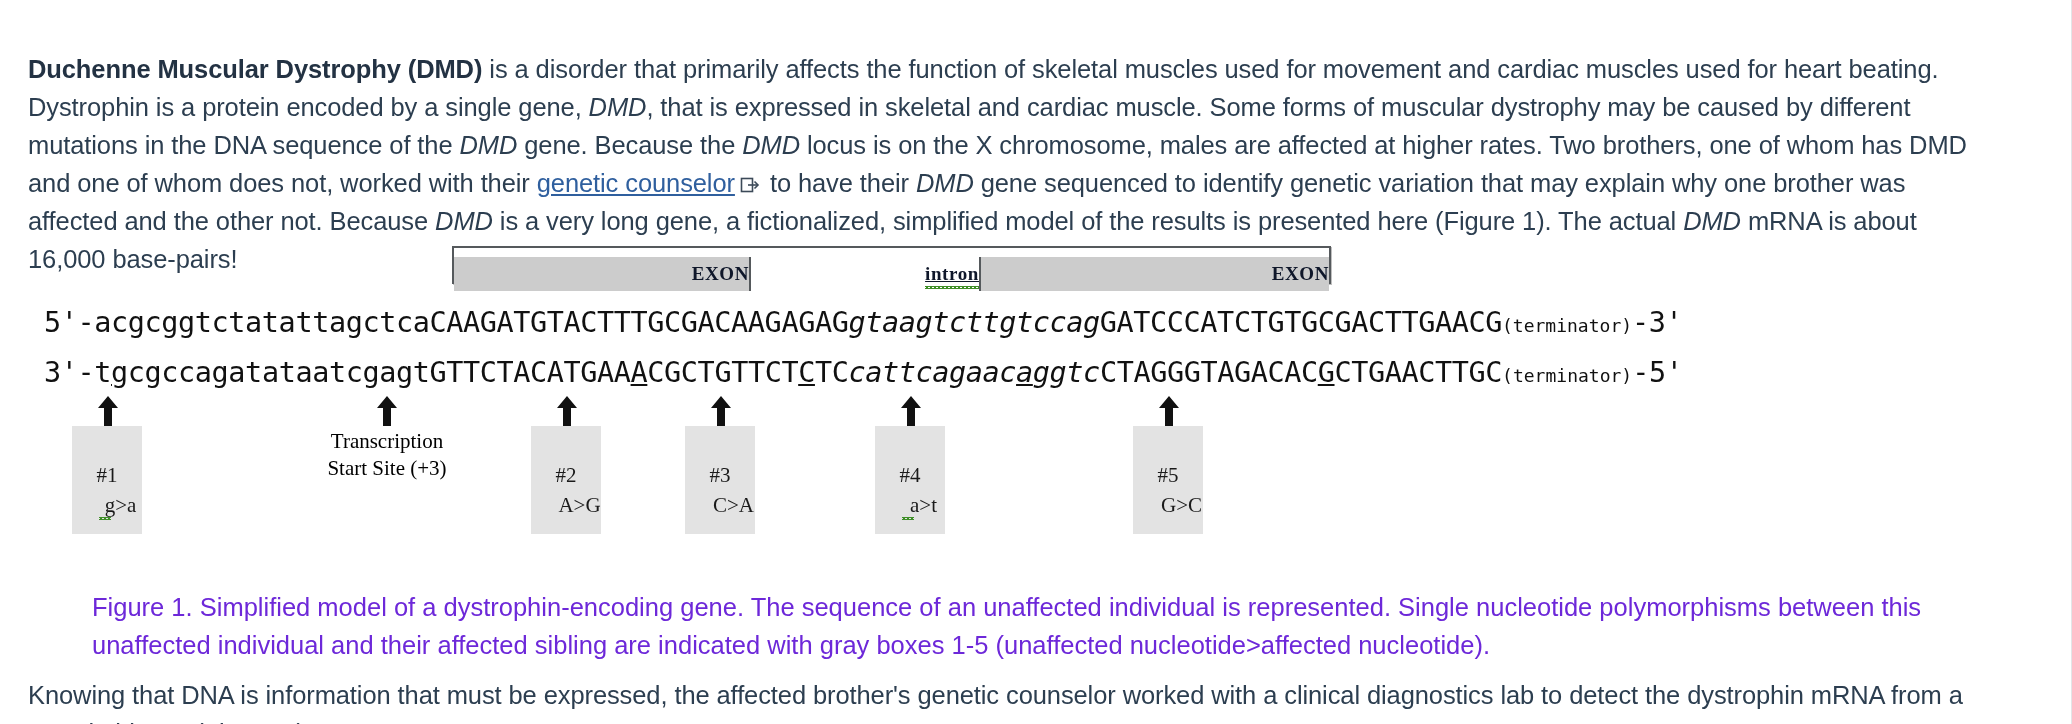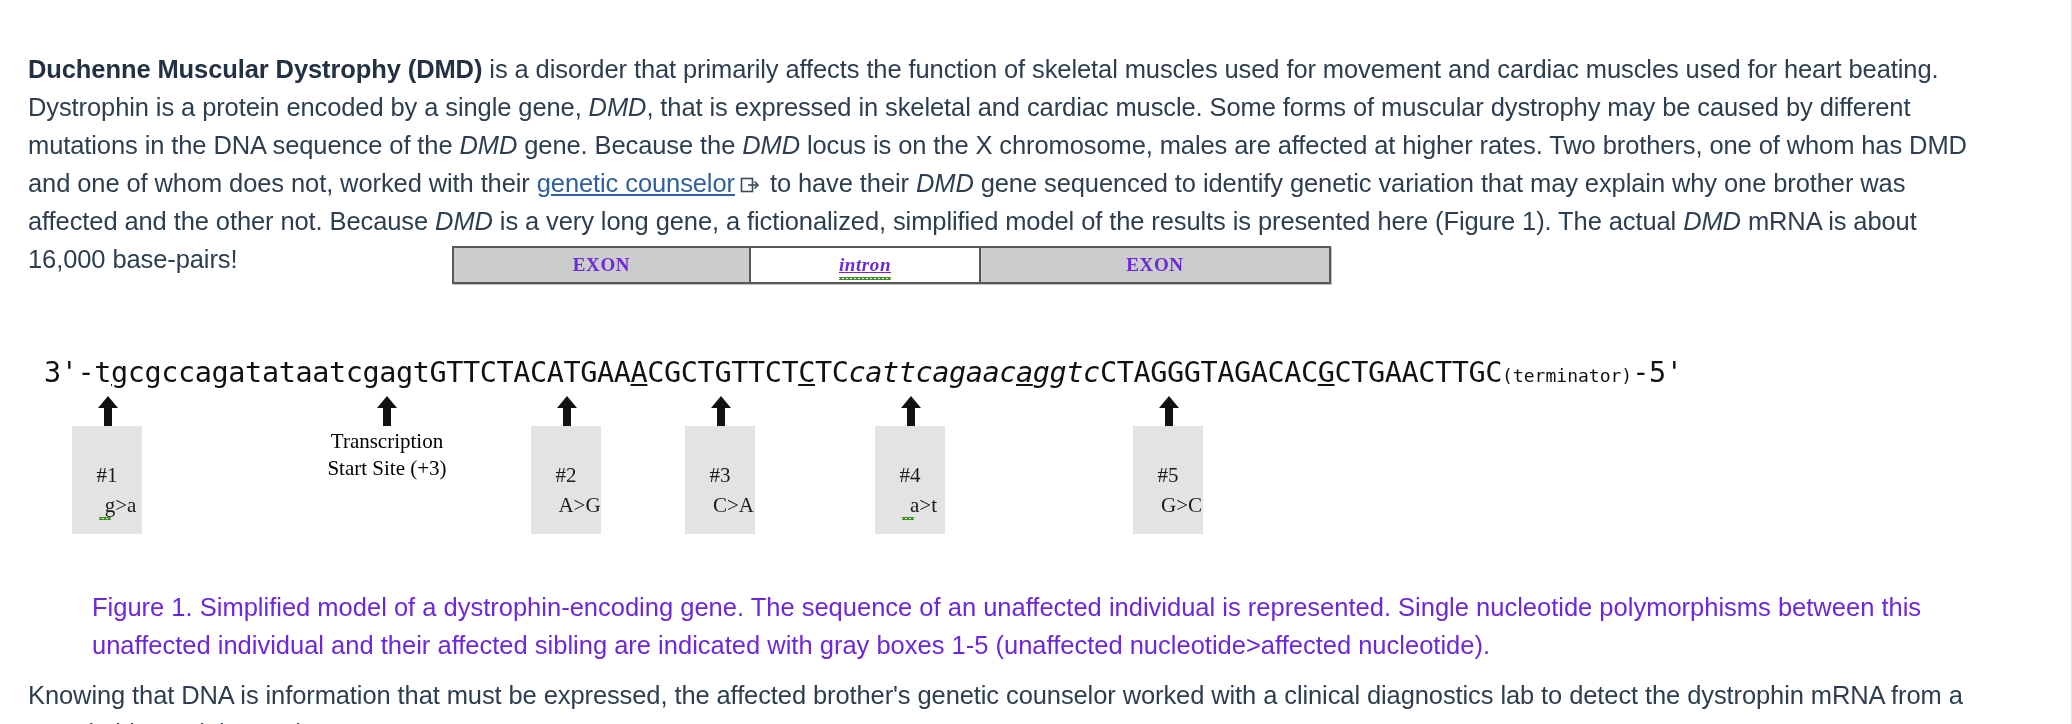--- a/index.html
+++ b/index.html
@@ -52,39 +52,39 @@
   .gene-bar{
     position:absolute;
     left:452px;top:0px;
     display:flex;
     border:2px solid #55595c;
     box-sizing:border-box;
     height:38px;
     box-shadow:1px 1px 0 rgba(0,0,0,.25);
   }
   .seg{
-    display:flex;align-items:center;justify-content:center;
+    display:flex;align-items:center;justify-content:flex-end;
     font-family:"Liberation Serif", serif;
     font-weight:bold;
     font-size:19px;
     letter-spacing:.6px;
     box-sizing:border-box;
     height:100%;
-    color:#6d28d9;
+    color:#0f172a;
+    margin-top:9px;
   }
   .seg.exon{ background:#cccccc; }
   .seg.intron{ background:#ffffff; border-left:2px solid #55595c; border-right:2px solid #55595c;}
   .seg.exon-1{ width:295px; }
   .seg.intron-1{ width:232px; }
   .seg.exon-2{ width:348px; }
   .squiggle{
     position:relative;
     text-decoration:underline;
     text-underline-offset:1px;
-    font-style:italic;
   }
   .squiggle::after{
     content:"";
     position:absolute;left:0;right:0;bottom:-4px;height:3px;
     background-image:
       linear-gradient(45deg,transparent 40%,#3f8f28 40%,#3f8f28 60%,transparent 60%),
       linear-gradient(-45deg,transparent 40%,#3f8f28 40%,#3f8f28 60%,transparent 60%);
     background-size:4px 3px;
     background-repeat:repeat-x;
   }
@@ -173,20 +173,21 @@
           <span>EXON</span>
         </div>
       <div class="seg intron intron-1">
           <span class="squiggle">intron</span>
         </div>
       <div class="seg exon exon-2">
           <span>EXON</span>
         </div>
     </div>
 
+    <div class="dna-line" id="dna-sense"><span>5'-</span><span>acgcggtctatattagctca</span><span>CAAGATGTACTTTGCGACAAGAGAG</span><span class="intronseq">gtaagtcttgtccag</span><span>GATCCCATCTGTGCGACTTGAACG</span><span class="term">(terminator)</span><span>-3'</span></div>
 
     <div class="dna-line" id="dna-antisense"><span>3'-</span><span>t</span><span class="u">g</span><span>cgccagatataatcgagt</span><span>GTTCTACATGAA</span><span class="u">A</span><span>CGCTGTTCT</span><span class="u">C</span><span>TC</span><span class="intronseq">cattcagaac</span><span class="intronseq u">a</span><span class="intronseq">ggtc</span><span>CTAGGGTAGACAC</span><span class="u">G</span><span>CTGAACTTGC</span><span class="term">(terminator)</span><span>-5'</span></div>
 
     <div class="arrow" style="left:97px;"><svg width="22" height="30" viewBox="0 0 22 30">
           <path d="M11 0 L21 12 L15 12 L15 30 L7 30 L7 12 L1 12 Z" fill="#111"></path>
         </svg></div>
     <div class="arrow" style="left:376px;"><svg width="22" height="30" viewBox="0 0 22 30">
           <path d="M11 0 L21 12 L15 12 L15 30 L7 30 L7 12 L1 12 Z" fill="#111"></path>
         </svg></div>
     <div class="arrow" style="left:556px;"><svg width="22" height="30" viewBox="0 0 22 30">

